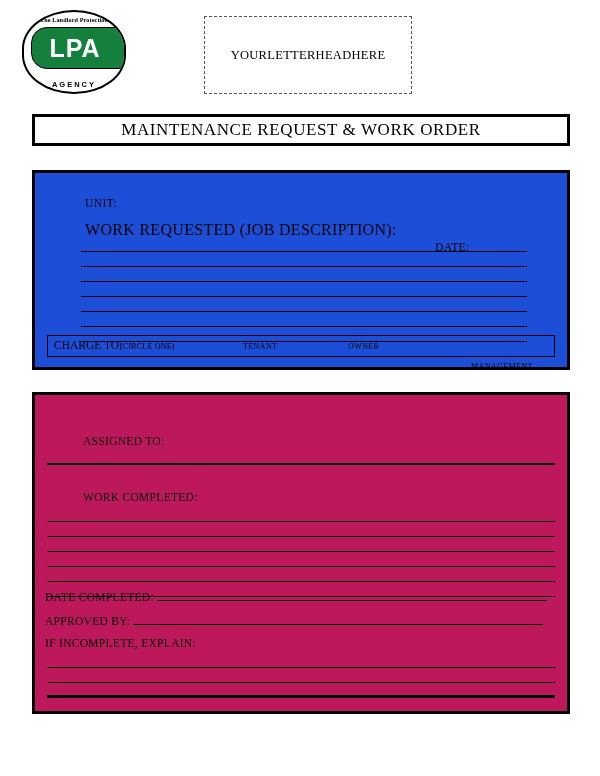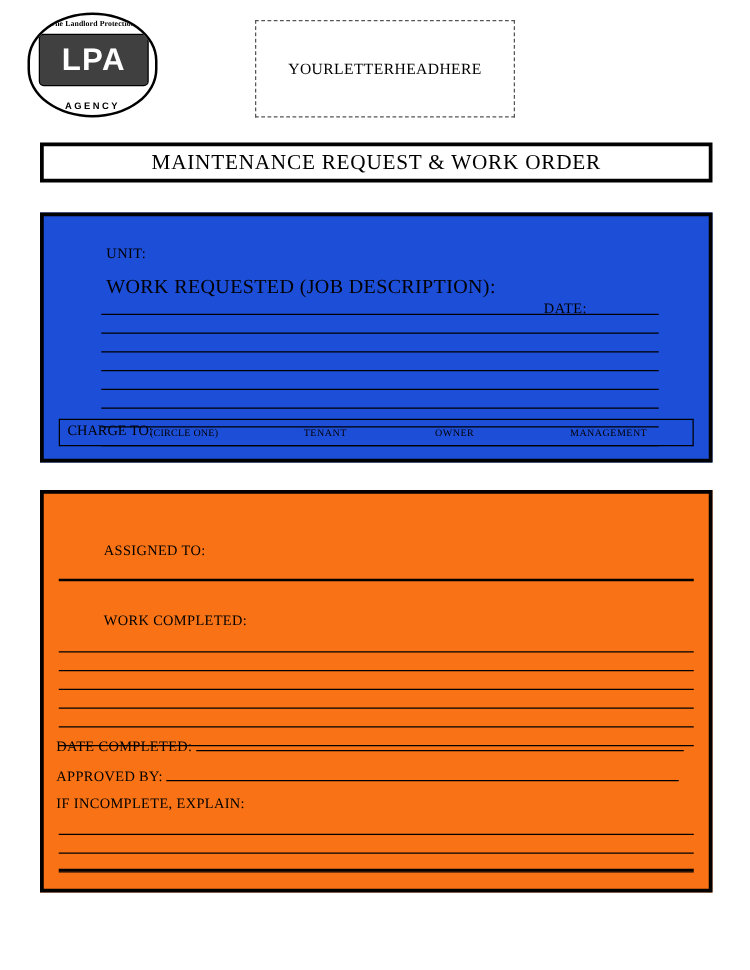--- a/index.html
+++ b/index.html
@@ -54,23 +54,24 @@
     font-weight: bold;
     letter-spacing: 0.1px;
     color: #000;
   }
   .logo-red {
     position: absolute;
     top: 15px;
     left: 7px;
     width: 86px;
     height: 40px;
-    background: #404040;
+    background: #15803d;
     border: 1.5px solid #000;
-    border-radius: 4px;
+    border-radius: 16px;
+    padding-left: 16px;
   }
   .logo-lpa {
     position: absolute;
     top: 0;
     left: 0;
     width: 86px;
     height: 40px;
     line-height: 40px;
     text-align: center;
     font-family: "Liberation Sans", sans-serif;
@@ -202,32 +203,32 @@
     letter-spacing: 0.2px;
   }
   .opt {
     position: absolute;
     top: 6px;
     font-size: 8px;
     letter-spacing: 0.4px;
   }
   .opt-tenant { left: 195px; }
   .opt-owner { left: 300px; }
-  .opt-mgmt { left: 408px; }
+  .opt-mgmt { left: 423px; margin-top: 20px; }
 
   
   .section-two {
     position: absolute;
     left: 32px;
     top: 392px;
     width: 538px;
     height: 322px;
     border: 3px solid #000;
     box-sizing: border-box;
-    background: #f97316;
+    background: #be185d;
   }
 
   .lbl-assigned {
     position: absolute;
     top: 40px;
     left: 48px;
     font-size: 11.5px;
     letter-spacing: 0.3px;
   }
   .assigned-rule {

